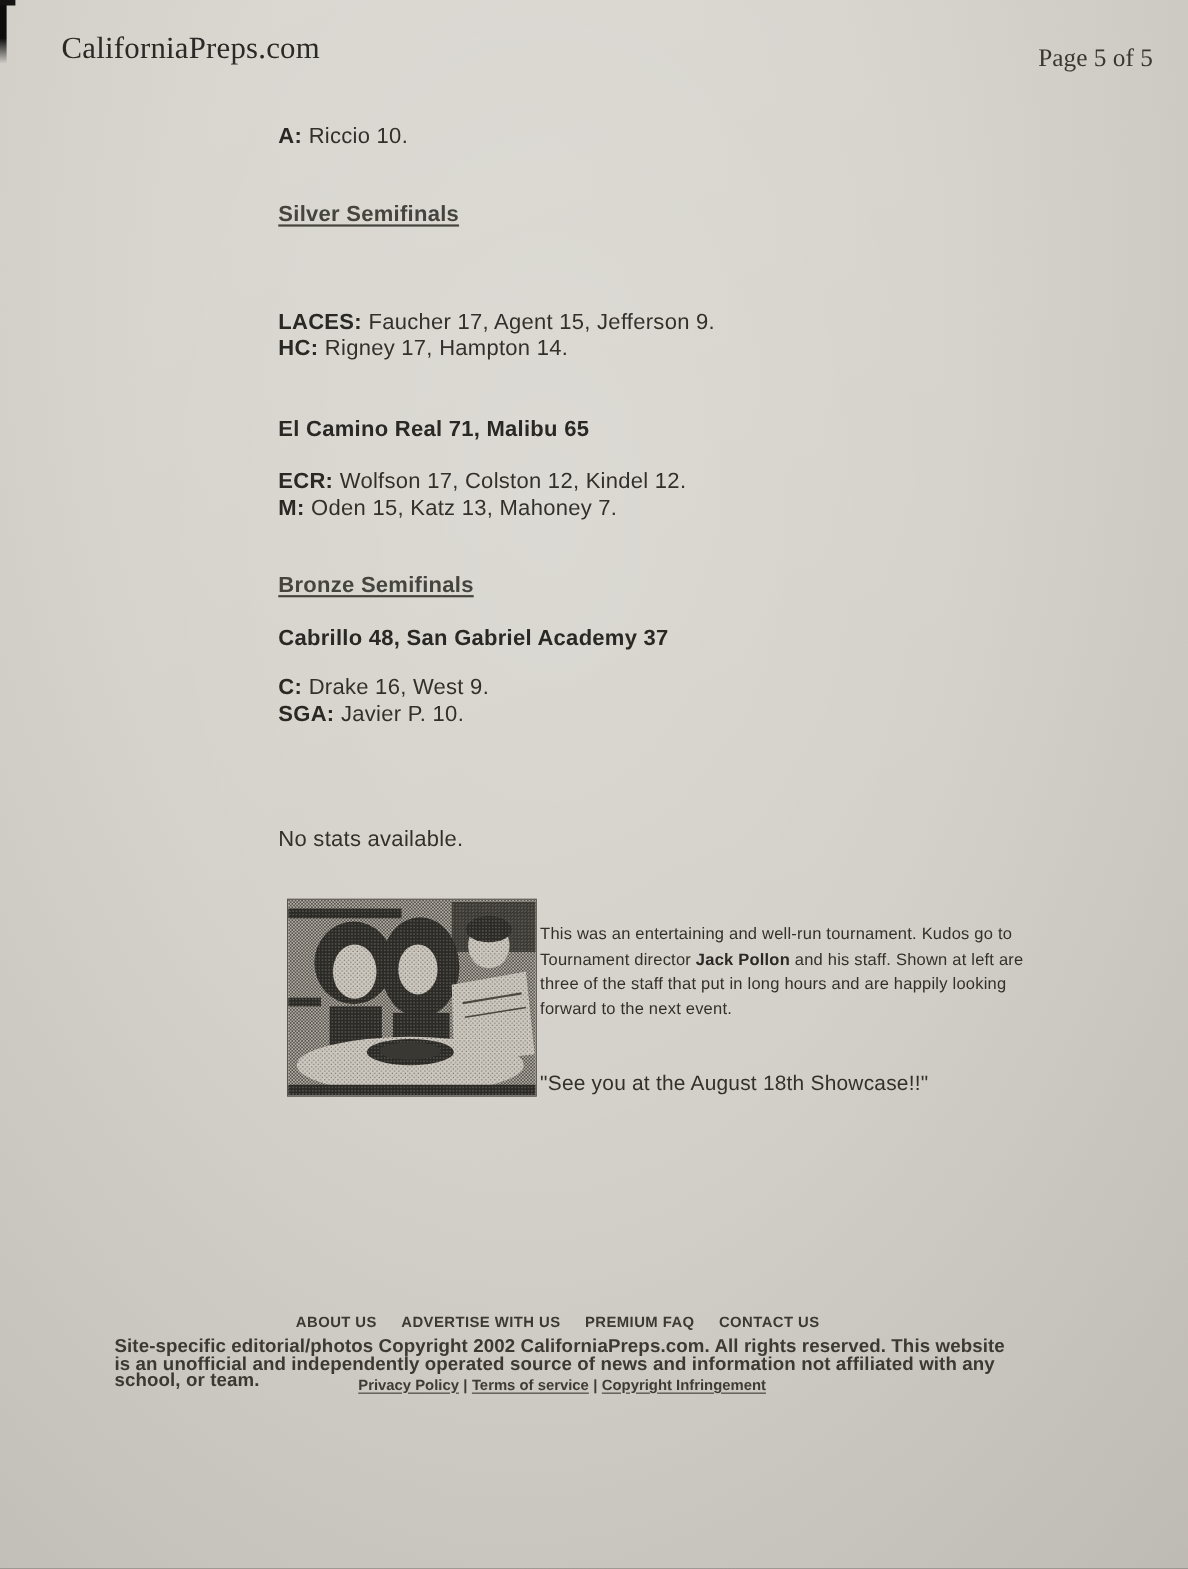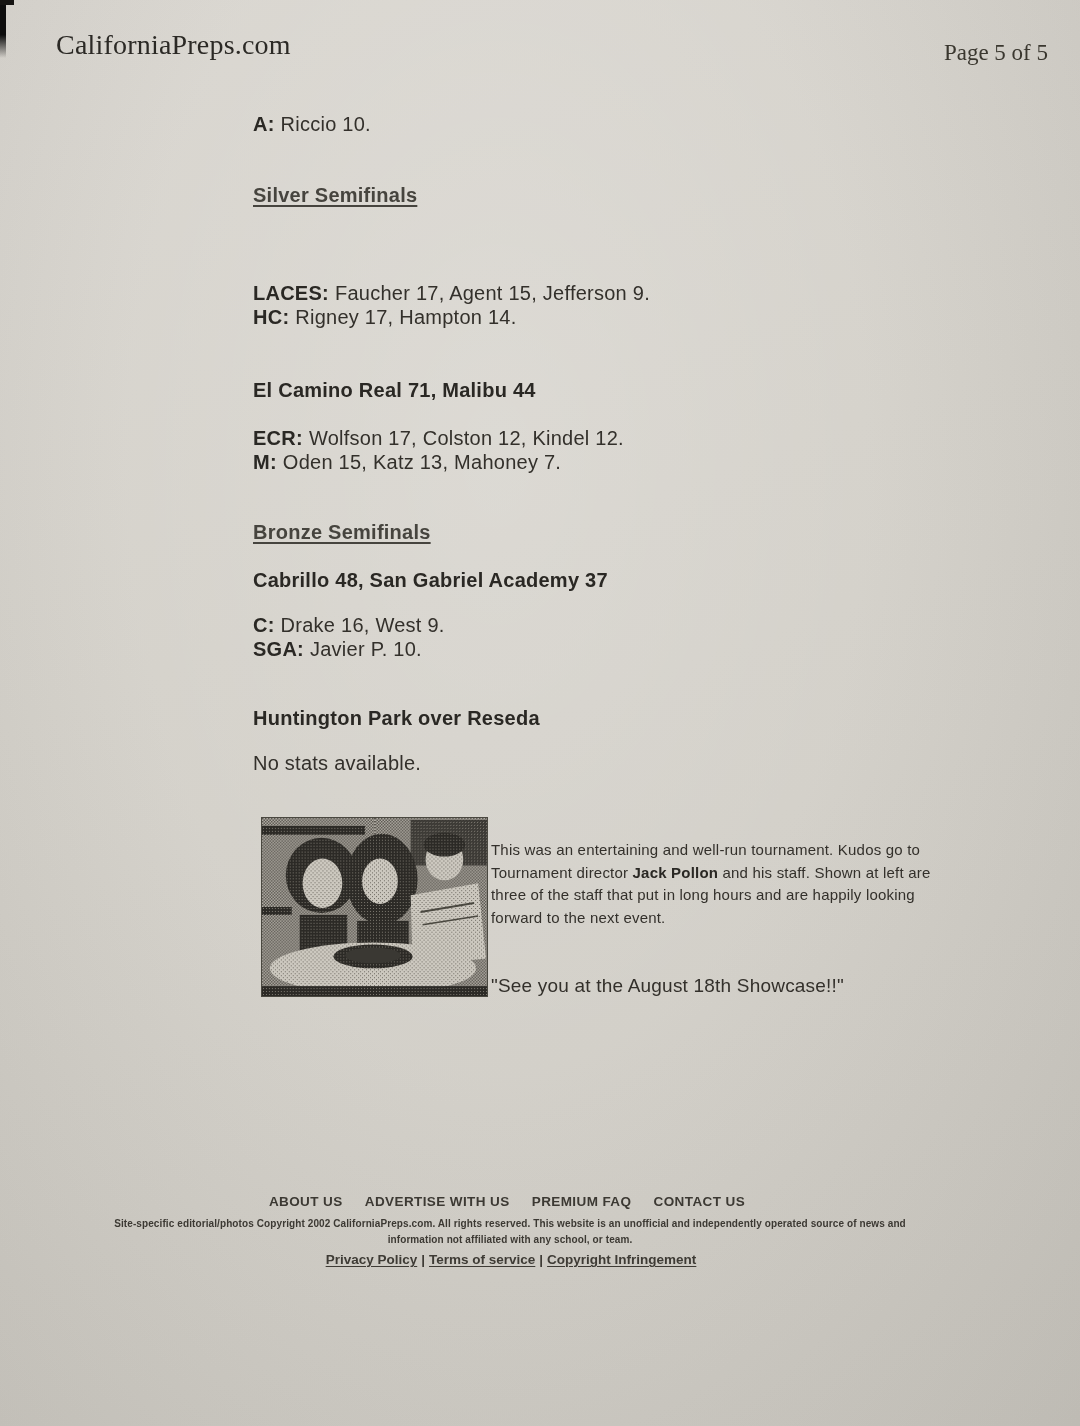--- a/index.html
+++ b/index.html
@@ -33,22 +33,22 @@
     border:1px solid #4a4840;box-sizing:border-box;}
   .photo svg{display:block;width:100%;height:100%;}
 
   .closing-para{position:absolute;left:491px;top:839px;width:462px;
     font-size:15px;line-height:22.5px;letter-spacing:0.2px;color:#33302b;}
   .closing-quote{position:absolute;left:491px;top:975px;font-size:19px;letter-spacing:0.2px;color:#33302b;}
 
   .footer-nav{position:absolute;left:0;top:1194px;width:1014px;text-align:center;
     font-size:13.5px;font-weight:700;color:#3c3933;letter-spacing:0.4px;}
   .footer-nav span{margin:0 9px;}
-  .footer-copy{position:absolute;left:104px;top:1216px;width:812px;text-align:center;
-    font-size:10px;font-weight:700;line-height:15.5px;color:#3c3933;letter-spacing:0.1px;}
+  .footer-copy{position:absolute;left:104px;top:1216px;width:812px;text-align:left;
+    font-size:17px;font-weight:700;line-height:15.5px;color:#3c3933;letter-spacing:0.1px;}
   .footer-links{position:absolute;left:0;top:1252px;width:1022px;text-align:center;
     font-size:13.5px;font-weight:700;color:#3e3b35;}
   .footer-links .lnk{text-decoration:underline;text-underline-offset:2px;margin:0 4px;cursor:pointer;}
   .footer-links .sep{color:#3e3b35;}
   .footer-nav span{cursor:pointer;}
 
   .print-line{position:absolute;top:1410px;left:0;width:1080px;height:16px;
     font-family:"Liberation Serif", serif;font-size:17px;color:#55524a;}
   .print-url{position:absolute;left:95px;top:0;}
   .print-date{position:absolute;left:935px;top:0;}
@@ -67,35 +67,34 @@
     <span class="stat-label">A:</span><span>Riccio 10.</span>
   </div>
 
   <div class="txt section-heading" style="top:183px;">Silver Semifinals</div>
 
   <div class="txt" style="top:281px;">
     <div><span class="stat-label">LACES:</span><span>Faucher 17, Agent 15, Jefferson 9.</span></div>
     <div><span class="stat-label">HC:</span><span>Rigney 17, Hampton 14.</span></div>
   </div>
 
-  <div class="txt game-title" style="top:378px;">El Camino Real 71, Malibu 44</div>
+  <div class="txt game-title" style="top:378px;">El Camino Real 71, Malibu 65</div>
   <div class="txt" style="top:426px;">
     <div><span class="stat-label">ECR:</span><span>Wolfson 17, Colston 12, Kindel 12.</span></div>
     <div><span class="stat-label">M:</span><span>Oden 15, Katz 13, Mahoney 7.</span></div>
   </div>
 
   <div class="txt section-heading" style="top:520px;">Bronze Semifinals</div>
 
   <div class="txt game-title" style="top:568px;">Cabrillo 48, San Gabriel Academy 37</div>
   <div class="txt" style="top:613px;">
     <div><span class="stat-label">C:</span><span>Drake 16, West 9.</span></div>
     <div><span class="stat-label">SGA:</span><span>Javier P. 10.</span></div>
   </div>
 
-  <div class="txt game-title" style="top:706px;">Huntington Park over Reseda</div>
   <div class="txt" style="top:751px;">No stats available.</div>
 
   <div class="photo">
     <svg viewBox="0 0 227 180" preserveAspectRatio="none">
       <defs>
         <pattern id="pMid" width="3" height="3" patternUnits="userSpaceOnUse">
           <rect width="3" height="3" fill="#b3afa7"></rect>
           <rect width="1.5" height="1.5" fill="#57544d"></rect>
           <rect x="1.5" y="1.5" width="1.5" height="1.5" fill="#57544d"></rect>
         </pattern>

